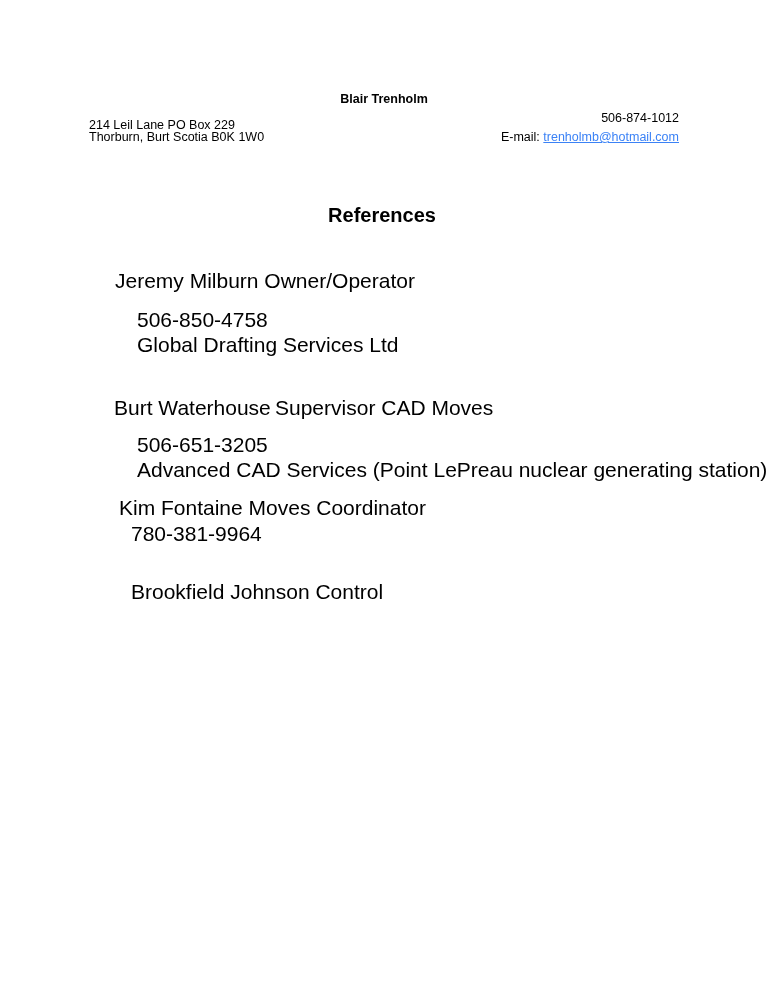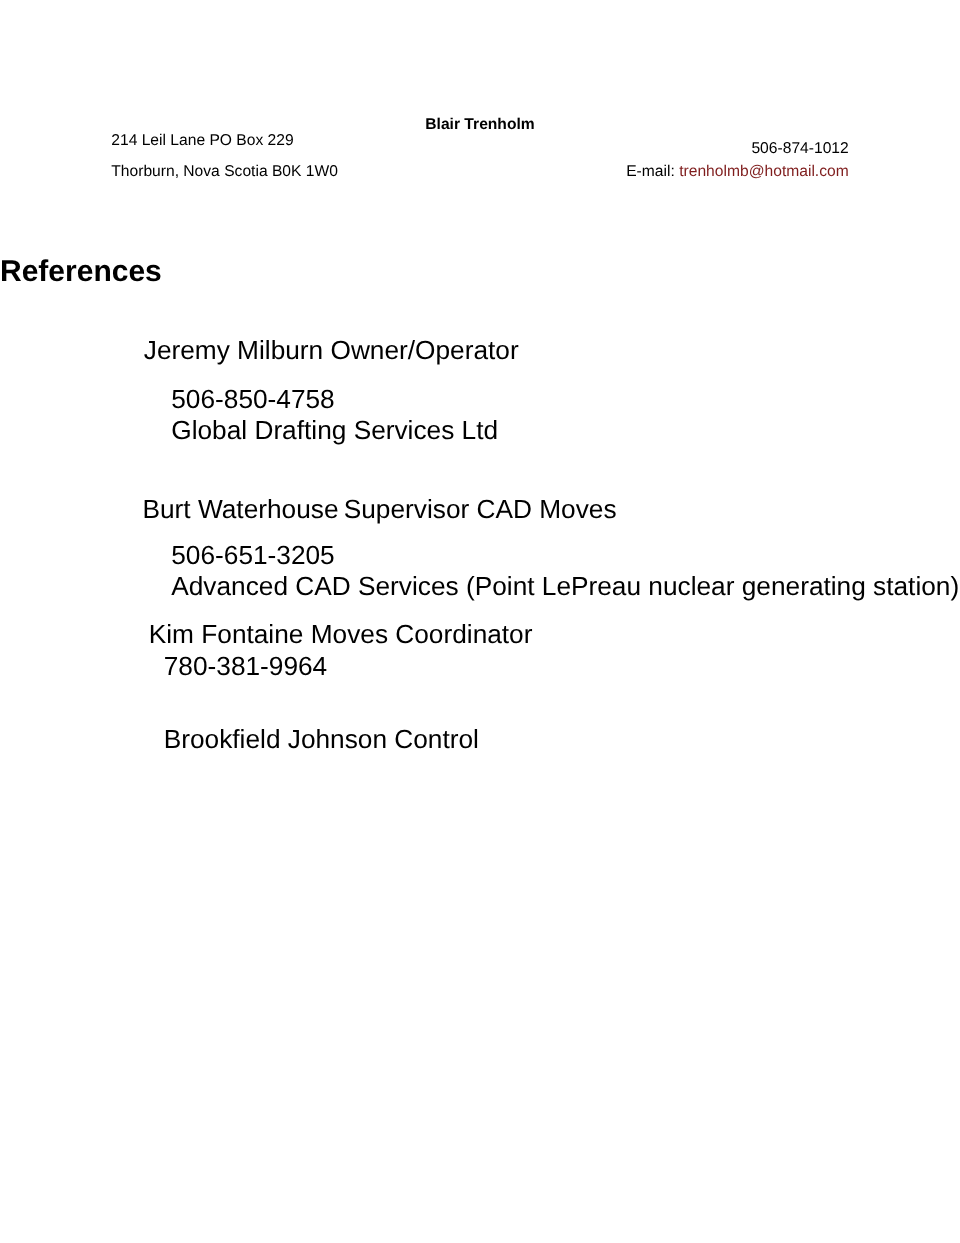--- a/index.html
+++ b/index.html
@@ -2,31 +2,31 @@
 <html><head>
 <meta charset="utf-8">
 <style>
   html, body { margin: 0; padding: 0; background: #ffffff; }
   body { width: 768px; height: 994px; position: relative; overflow: hidden;
          font-family: "Liberation Sans", sans-serif; color: #000; }
   .abs { position: absolute; white-space: nowrap; }
   .hdr { font-size: 12.5px; }
   .name { font-weight: bold; left: 0; width: 768px; text-align: center; top: 92px; font-size: 12.5px; }
   .right { text-align: right; right: 89px; }
-  .title { font-weight: bold; font-size: 24px; left: 0; width: 764px; top: 204px; }
+  .title { font-weight: bold; font-size: 20px; left: 0; width: 764px; text-align: center; top: 204px; }
   .ref { font-size: 21px; }
-  a.email { color: #7f1d1d; }
+  a.email { color: #3b82f6; text-decoration: underline; }
 </style>
 </head>
 <body>
 
 <div>
   <div class="abs name">Blair Trenholm</div>
-  <div class="abs hdr" style="left:89px; top:105px;">214 Leil Lane PO Box 229</div>
-  <div class="abs hdr" style="left:89px; top:130px;">Thorburn, Nova Scotia  B0K 1W0</div>
+  <div class="abs hdr" style="left:89px; top:118px;">214 Leil Lane PO Box 229</div>
+  <div class="abs hdr" style="left:89px; top:130px;">Thorburn, Burt Scotia  B0K 1W0</div>
   <div class="abs hdr right" style="top:111px;">506-874-1012</div>
   <div class="abs hdr right" style="top:130px;">
     <span>E-mail: </span><a class="email">trenholmb@hotmail.com</a>
   </div>
 
   <div class="abs title">References</div>
 
   <div class="abs ref" style="left:115px; top:269px;">Jeremy Milburn Owner/Operator</div>
   <div class="abs ref" style="left:137px; top:308px;">506-850-4758</div>
   <div class="abs ref" style="left:137px; top:333px;">Global Drafting Services Ltd</div>

